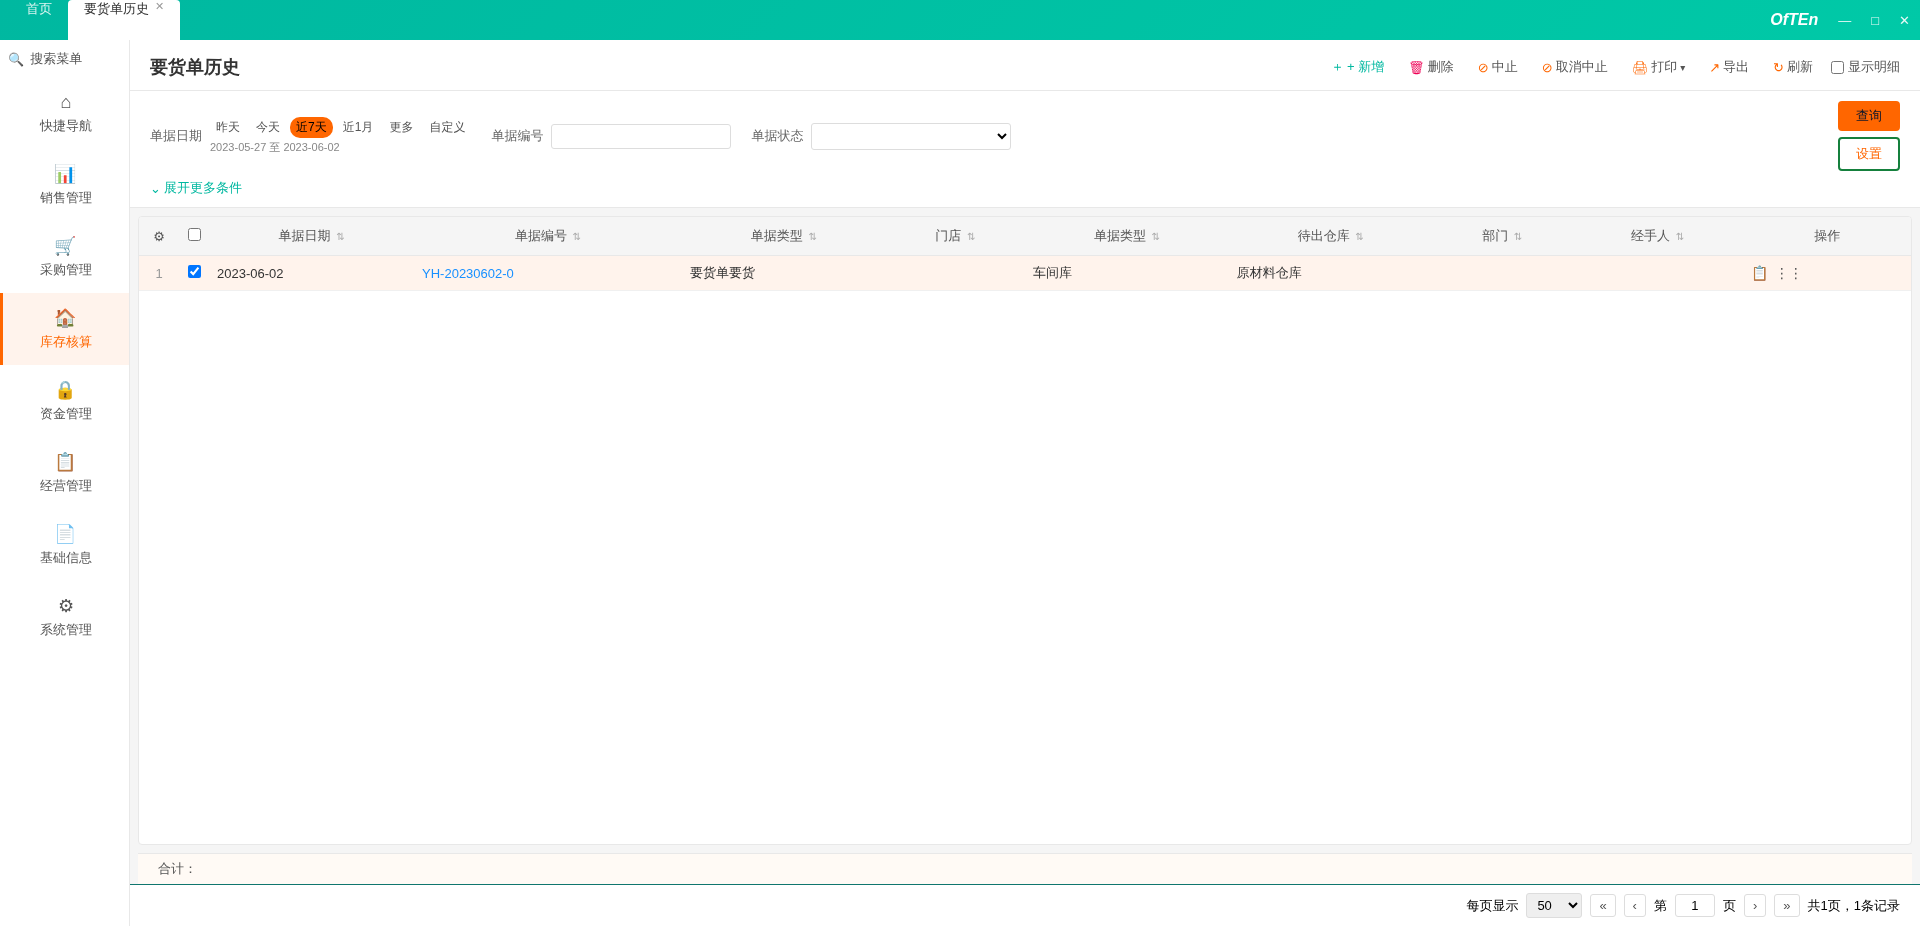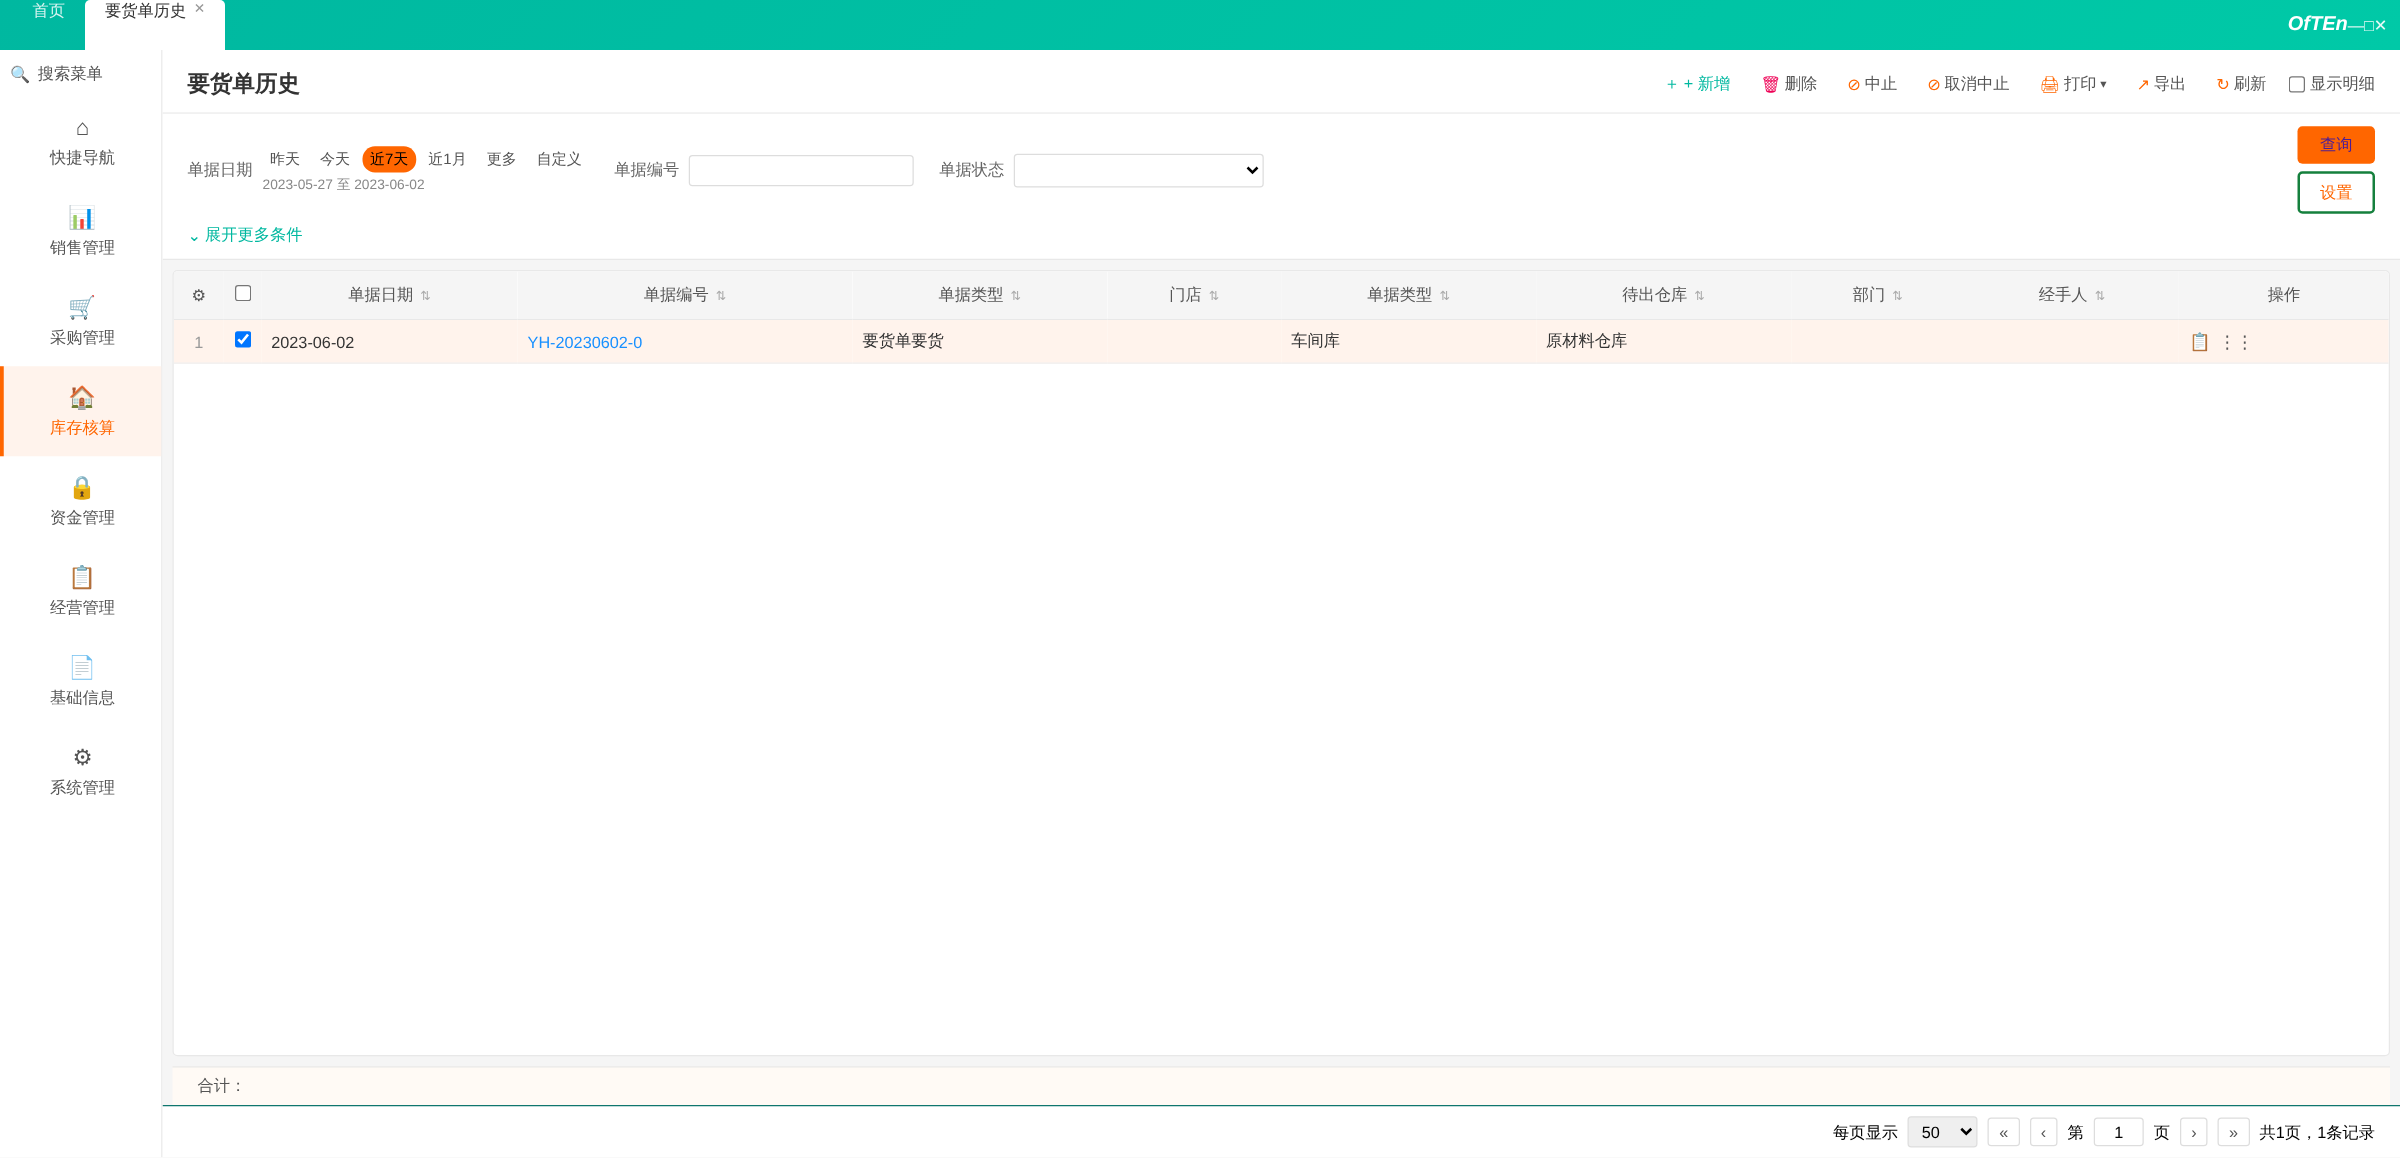--- a/index.html
+++ b/index.html
@@ -35,21 +35,21 @@
     }
     .top-tab .close-btn {
       margin-left: 6px;
       font-size: 11px;
       color: #999;
     }
     .top-bar-right {
       margin-left: auto;
       display: flex;
       align-items: center;
-      gap: 0;
+      gap: 20px;
       color: rgba(255,255,255,0.9);
       font-size: 13px;
     }
     .top-bar-right span { cursor: pointer; }
 
     
     .main-layout {
       display: flex;
       flex: 1;
       overflow: hidden;
@@ -127,21 +127,21 @@
       gap: 3px;
       cursor: pointer;
       color: #555;
       font-size: 13px;
       padding: 4px 6px;
       border-radius: 3px;
     }
     .btn-new { color: #00b8a0; }
     .btn-primary {
       background: #ff6600;
-      color: #4c1d95;
+      color: #0f172a;
       border: none;
       padding: 6px 12px;
       border-radius: 4px;
       cursor: pointer;
       font-size: 13px;
     }
     .btn-secondary {
       background: white;
       color: #ff6600;
       border: 2px solid #15803d;

